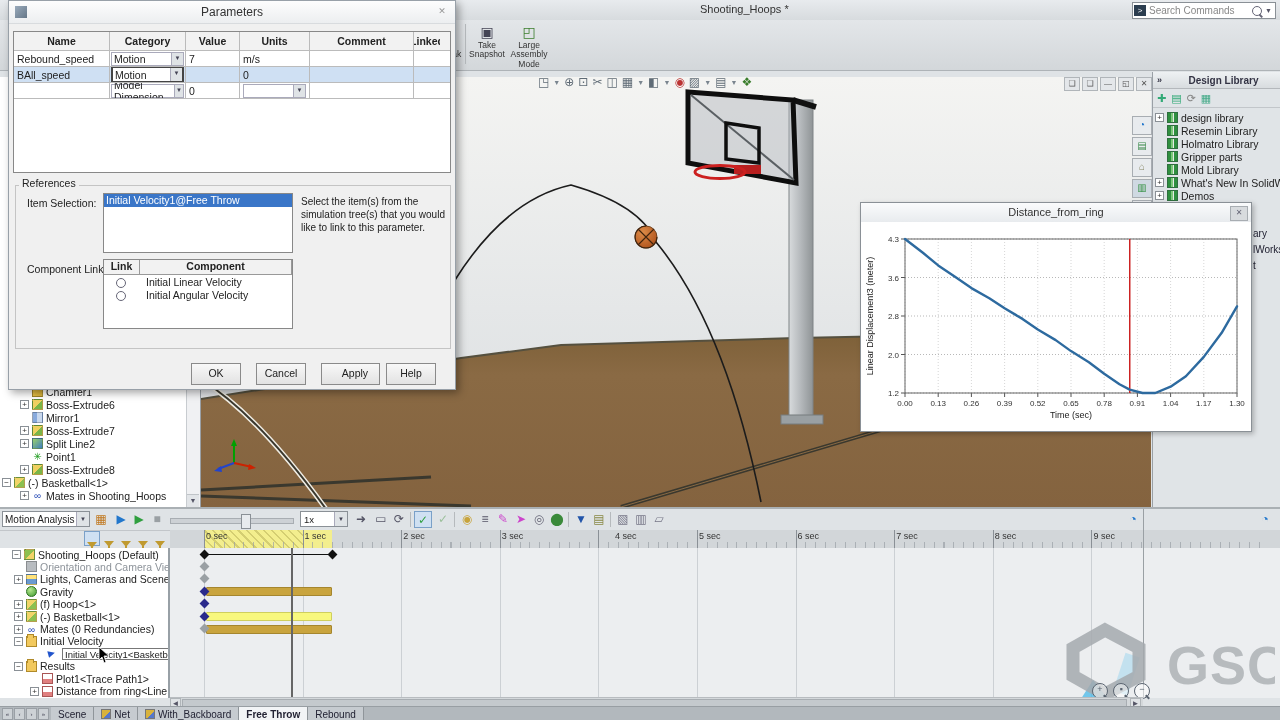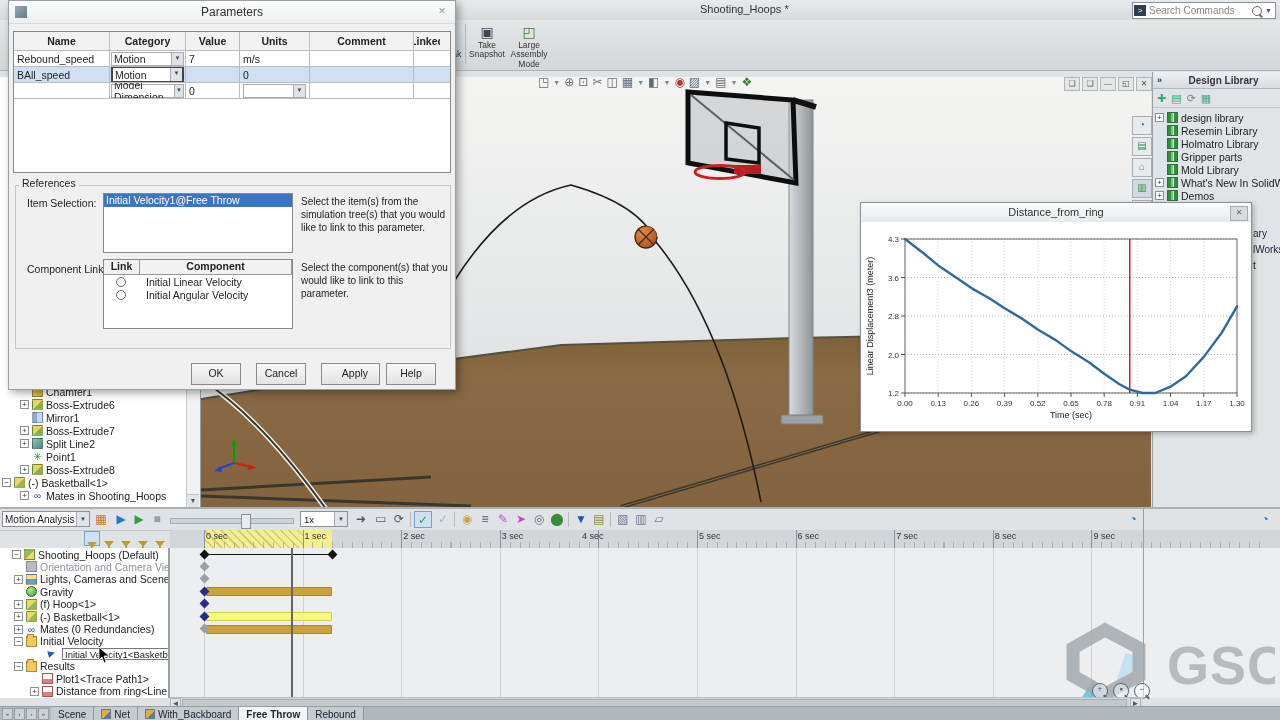--- a/index.html
+++ b/index.html
@@ -83,21 +83,21 @@
   .combo{flex:1;display:flex;align-items:center;justify-content:space-between;border:1px solid #aab;background:#fff;height:12px;padding-left:2px;}
   .combo .cb{width:11px;height:100%;background:#dfe3e6;border-left:1px solid #aab;font-size:6px;text-align:center;line-height:11px;color:#445;}
   .combo.focused{border:2px solid #444;height:13px;}
   .grouplabel{background:#f0f0f0;padding:0 3px;}
   #refgroup{left:6px;top:184px;width:434px;height:162px;border:1px solid #c4c4c4;}
   .listbox{background:#fff;border:1px solid #888;}
   .lbsel{background:#3a76c8;color:#fff;padding:0 2px;height:13px;line-height:13px;font-size:10.5px;}
   #comp-table{background:#fff;border:1px solid #888;}
   #comp-head{display:flex;height:14px;font-weight:bold;background:#f2f2f2;border-bottom:1px solid #999;}
   #comp-head div{border-right:1px solid #999;text-align:center;box-sizing:border-box;}
-  .radiorow{display:flex;align-items:center;height:13px;}
+  .radiorow{display:flex;align-items:flex-end;height:13px;}
   .radio{width:8px;height:8px;border:1px solid #667;border-radius:50%;background:#fff;margin-left:12px;margin-right:20px;flex:0 0 auto;}
   .helptext{font-size:10px;line-height:1.3;color:#222;}
   .dlg-btn{position:absolute;top:362px;width:48px;height:20px;background:linear-gradient(#f8f8f8,#e2e2e2);border:1px solid #8a8a8a;text-align:center;line-height:19px;font-size:10.5px;}
   
   #mm{left:0;top:507px;width:1280px;height:199px;background:#dfe3e6;border-top:2px solid #aab0b4;box-sizing:border-box;}
   #mm-toolbar{left:0;top:0;width:1280px;height:21px;border-bottom:1px solid #c2c6ca;}
   #study-select{left:2px;top:2px;width:88px;height:16px;background:#fff;border:1px solid #8a9096;font-size:10px;display:flex;align-items:center;justify-content:space-between;padding-left:2px;box-sizing:border-box;}
   #study-select .cb,#speed-select .cb{font-size:6px;color:#445;background:#dfe3e6;border-left:1px solid #aab;height:100%;width:12px;text-align:center;line-height:14px;}
   #speed-select{left:300px;top:2px;width:48px;height:16px;background:#fff;border:1px solid #8a9096;font-size:9.5px;display:flex;align-items:center;justify-content:space-between;padding-left:3px;box-sizing:border-box;}
   .mmi{position:absolute;top:2px;width:18px;height:17px;text-align:center;font-size:12px;line-height:17px;color:#556;}
@@ -519,21 +519,20 @@
           <div class="radiorow">
             <span class="radio"></span>
             <span>Initial Linear Velocity</span>
           </div>
           <div class="radiorow">
             <span class="radio"></span>
             <span>Initial Angular Velocity</span>
           </div>
         </div>
     </div>
-    <div class="abs helptext" style="left:292px;top:260px;width:152px;">Select the component(s) that you would like to link to this parameter.</div>
     <div class="dlg-btn" style="left:182px;">OK</div>
     <div class="dlg-btn" style="left:247px;">Cancel</div>
     <div class="dlg-btn" style="left:312px;padding-left:9px;">Apply</div>
     <div class="dlg-btn" style="left:377px;">Help</div>
   </div>
 
   <div id="mm" class="abs">
     <div id="mm-toolbar" class="abs">
       <div id="study-select" class="abs">
         <span>Motion Analysis</span>
@@ -588,21 +587,21 @@
       <div id="ruler-labels">
           <div class="rtick" style="left: 34px;"></div>
           <div class="rlabel" style="left: 36px;">0 sec</div>
           <div class="rtick" style="left: 132.6px;"></div>
           <div class="rlabel" style="left: 134.6px;">1 sec</div>
           <div class="rtick" style="left: 231.2px;"></div>
           <div class="rlabel" style="left: 233.2px;">2 sec</div>
           <div class="rtick" style="left: 329.8px;"></div>
           <div class="rlabel" style="left: 331.8px;">3 sec</div>
           <div class="rtick" style="left: 428.4px;"></div>
-          <div class="rlabel" style="left: 412px; text-align: right;">4 sec</div>
+          <div class="rlabel" style="left: 445px; text-align: right;">4 sec</div>
           <div class="rtick" style="left: 527px;"></div>
           <div class="rlabel" style="left: 529px;">5 sec</div>
           <div class="rtick" style="left: 625.6px;"></div>
           <div class="rlabel" style="left: 627.6px;">6 sec</div>
           <div class="rtick" style="left: 724.2px;"></div>
           <div class="rlabel" style="left: 726.2px;">7 sec</div>
           <div class="rtick" style="left: 822.8px;"></div>
           <div class="rlabel" style="left: 824.8px;">8 sec</div>
           <div class="rtick" style="left: 921.4px;"></div>
           <div class="rlabel" style="left: 923.4px;">9 sec</div>

